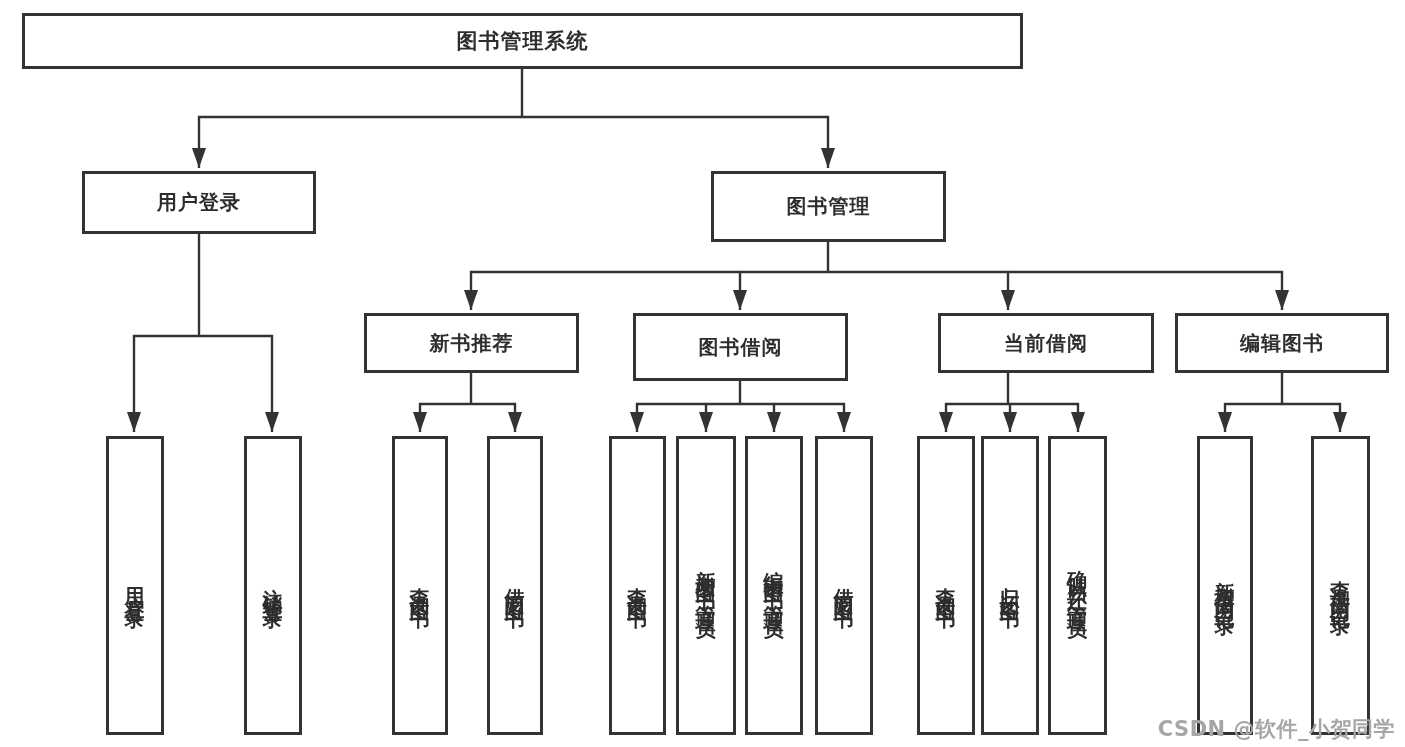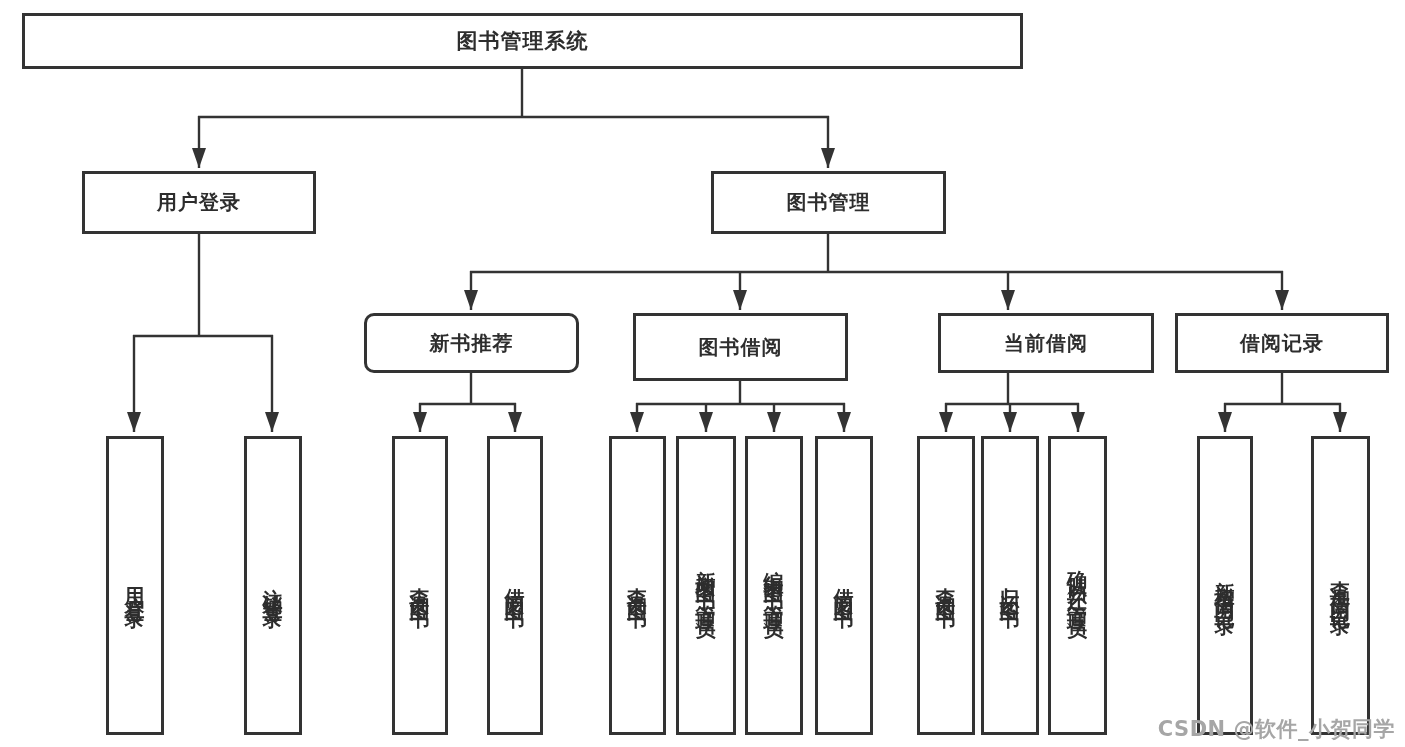--- a/index.html
+++ b/index.html
@@ -104,35 +104,35 @@
     <line x1="1340" y1="403" x2="1340" y2="432" marker-end="url(#arrowhead)"></line>
   </svg>
 
   <div class="box h root" style="left:22px;top:13px;width:1001px;height:56px;">
     <span>图书管理系统</span>
   </div>
 
   <div class="box h" style="left:82px;top:171px;width:234px;height:63px;">
     <span>用户登录</span>
   </div>
-  <div class="box h" style="left:711px;top:171px;width:235px;height:63px;">
+  <div class="box h" style="left:711px;top:171px;width:235px;height:71px;">
     <span>图书管理</span>
   </div>
 
-  <div class="box h" style="left:364px;top:313px;width:215px;height:60px;border-radius:10px;">
+  <div class="box h" style="left:364px;top:313px;width:215px;height:60px;">
     <span>新书推荐</span>
   </div>
   <div class="box h" style="left:633px;top:313px;width:215px;height:68px;">
     <span>图书借阅</span>
   </div>
   <div class="box h" style="left:900px;top:313px;width:216px;height:60px;margin-left:38px;">
     <span>当前借阅</span>
   </div>
   <div class="box h" style="left:1175px;top:313px;width:214px;height:60px;">
-    <span>借阅记录</span>
+    <span>编辑图书</span>
   </div>
 
   <div class="box v" style="left:106px;top:436px;width:58px;height:299px;">
     <span>用户登录</span>
   </div>
   <div class="box v" style="left:244px;top:436px;width:58px;height:299px;">
     <span>注销登录</span>
   </div>
 
   <div class="box v" style="left:392px;top:436px;width:56px;height:299px;">

